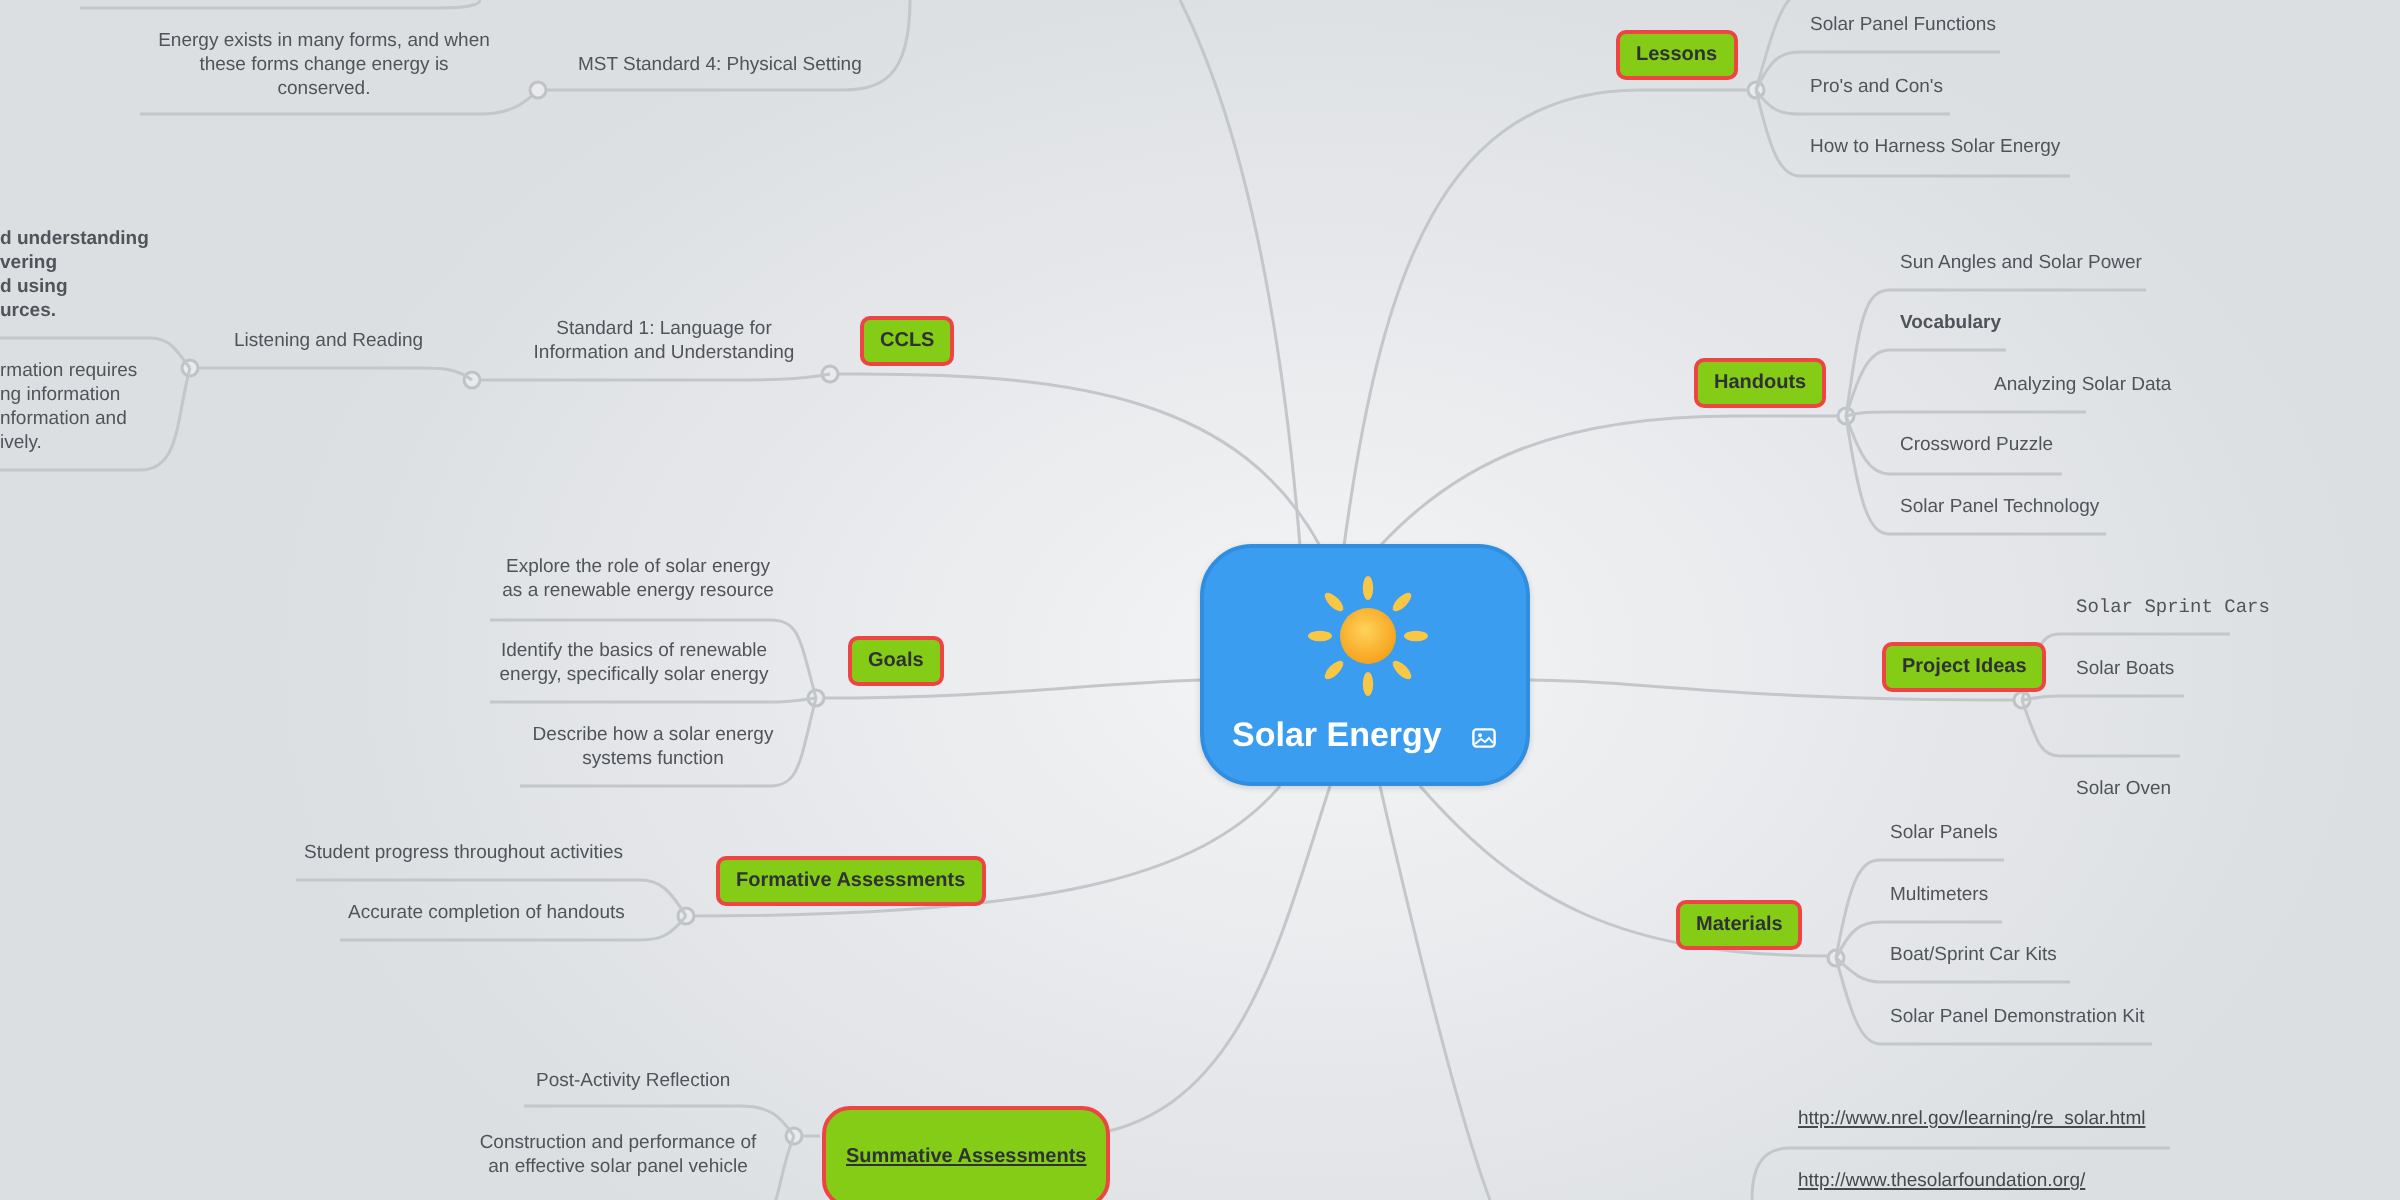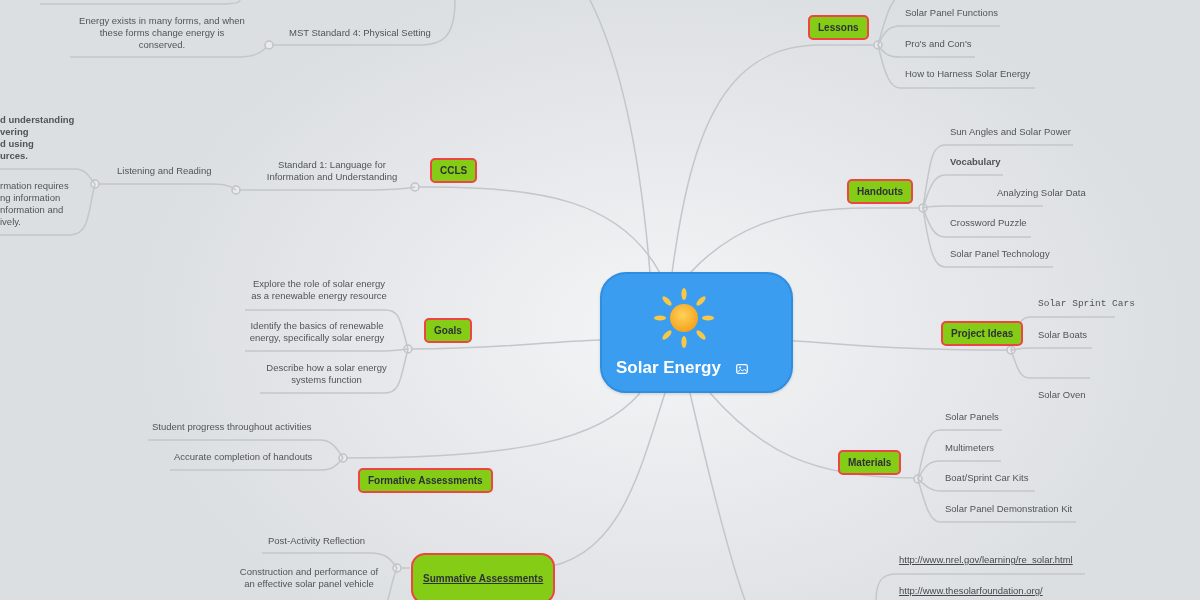--- a/index.html
+++ b/index.html
@@ -34,21 +34,21 @@
     line-height: 12px;
     white-space: nowrap;
     cursor: pointer;
   }
   .leaf.wrap { white-space: normal; text-align: center; }
   .leaf.link { color: #45484d; text-decoration: underline; }
 
   .center {
     position: absolute;
     left: 600px; top: 272px;
-    width: 193px; height: 121px;
+    width: 165px; height: 121px;
     background: #3a9df0;
     border: 2px solid #2f8ee0;
     border-radius: 26px;
     box-shadow: 0 1px 3px rgba(0,0,0,0.15);
     cursor: pointer;
   }
   .center .title {
     position: absolute; left: 14px; top: 84px;
     font-size: 17px; font-weight: bold; color: #ffffff;
   }
@@ -178,21 +178,21 @@
     <div>ng information</div>
     <div>nformation and</div>
     <div>ively.</div>
   </div>
 
   <div class="node" style="left:424px; top:318px;">Goals</div>
   <div class="leaf wrap" style="left:249px; top:278px; width:140px;">Explore the role of solar energy as a renewable energy resource</div>
   <div class="leaf wrap" style="left:247px; top:320px; width:140px;">Identify the basics of renewable energy, specifically solar energy</div>
   <div class="leaf wrap" style="left:264px; top:362px; width:125px;">Describe how a solar energy systems function</div>
 
-  <div class="node" style="left:358px; top:428px;margin-top:40px;">Formative Assessments</div>
+  <div class="node" style="left:358px; top:428px;">Formative Assessments</div>
   <div class="leaf" style="left:152px; top:421px;">Student progress throughout activities</div>
   <div class="leaf" style="left:174px; top:451px;text-align:center;">Accurate completion of handouts</div>
 
   <div class="node pill" style="left:411px; top:553px;">Summative Assessments</div>
   <div class="leaf" style="left:268px; top:535px;">Post-Activity Reflection</div>
   <div class="leaf wrap" style="left:239px; top:566px; width:140px;">Construction and performance of an effective solar panel vehicle</div>
 
   <div class="node" style="left:808px; top:15px;">Lessons</div>
   <div class="leaf" style="left:905px; top:7px;">Solar Panel Functions</div>
   <div class="leaf" style="left:905px; top:38px;">Pro's and Con's</div>

